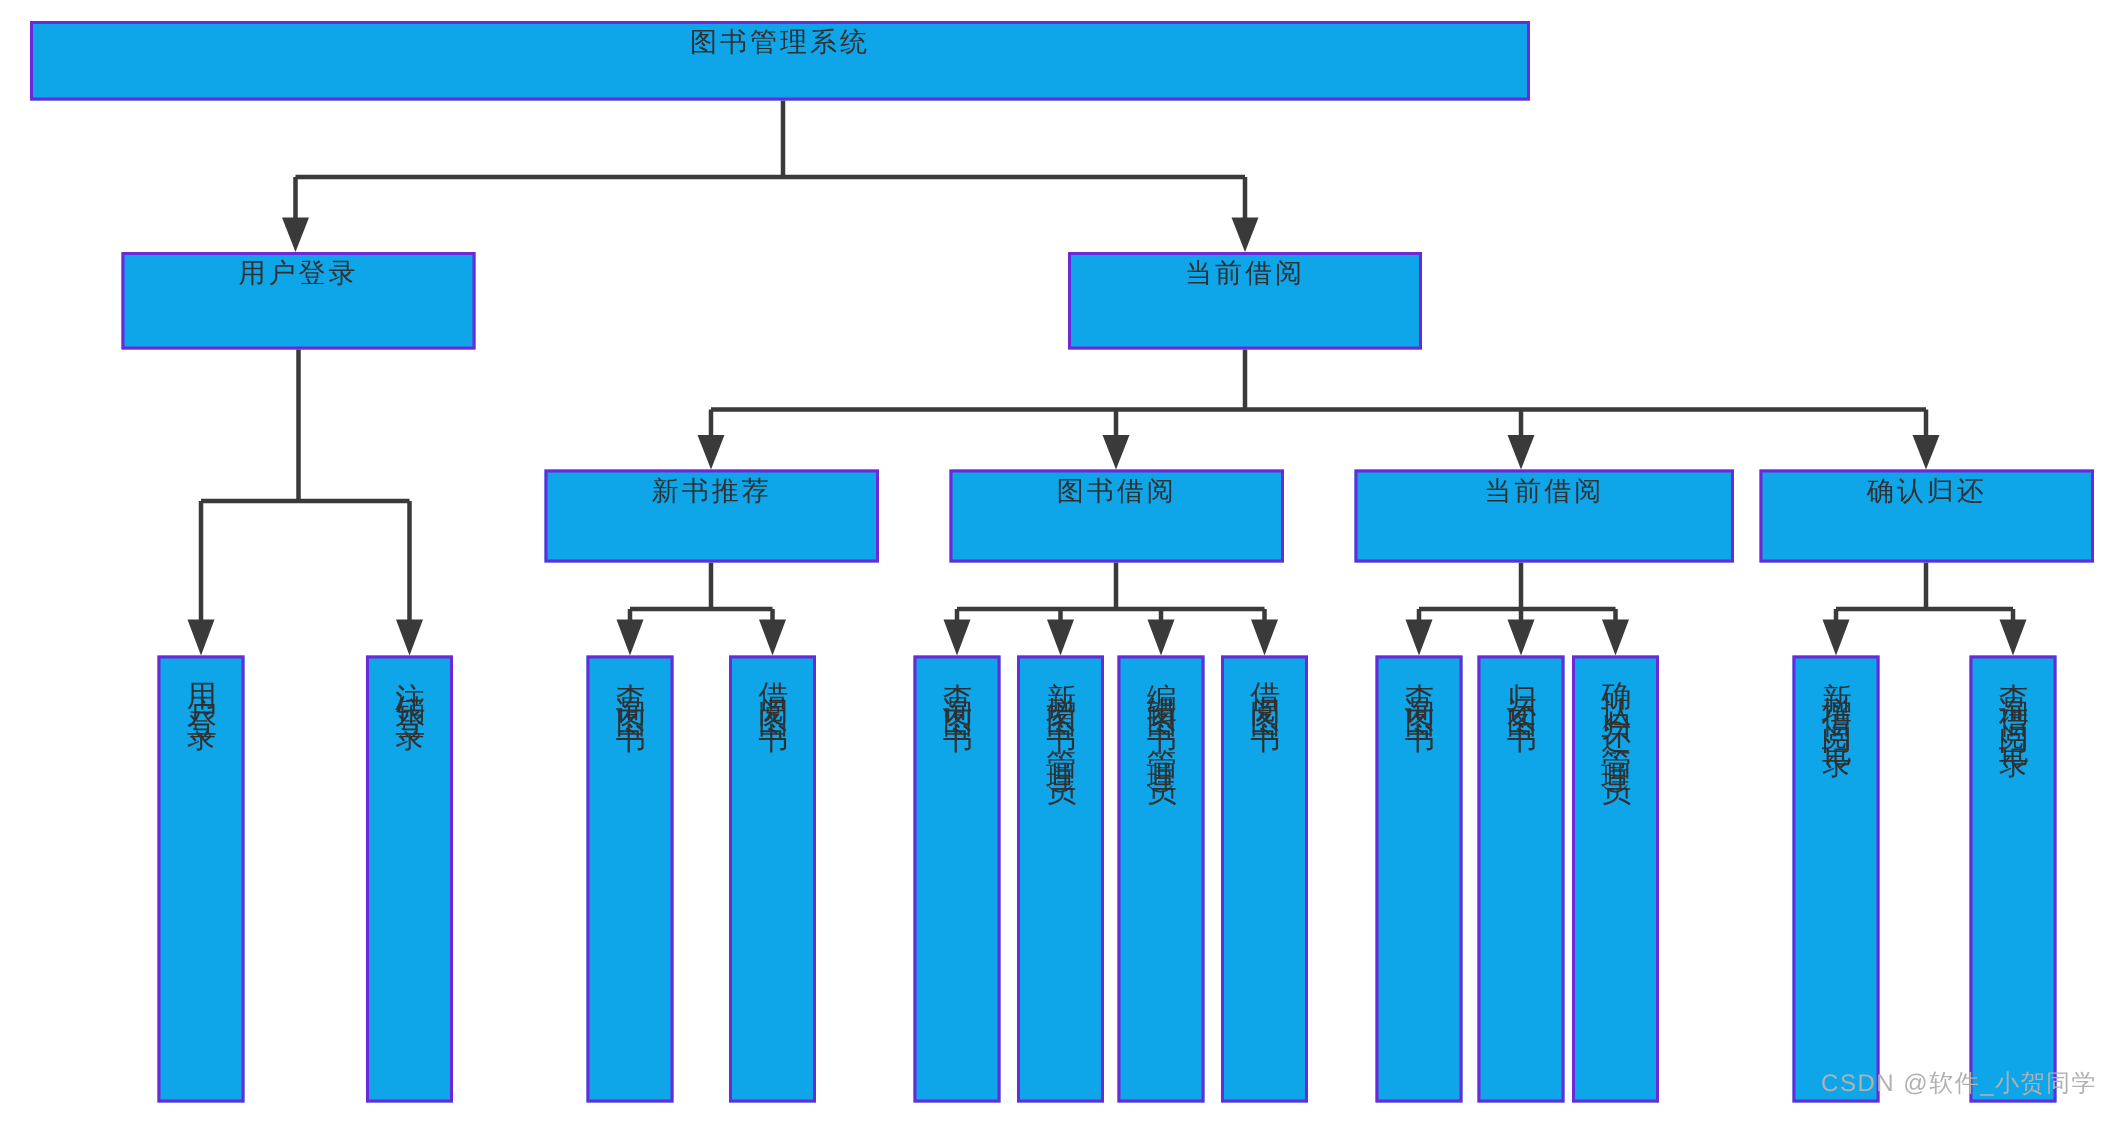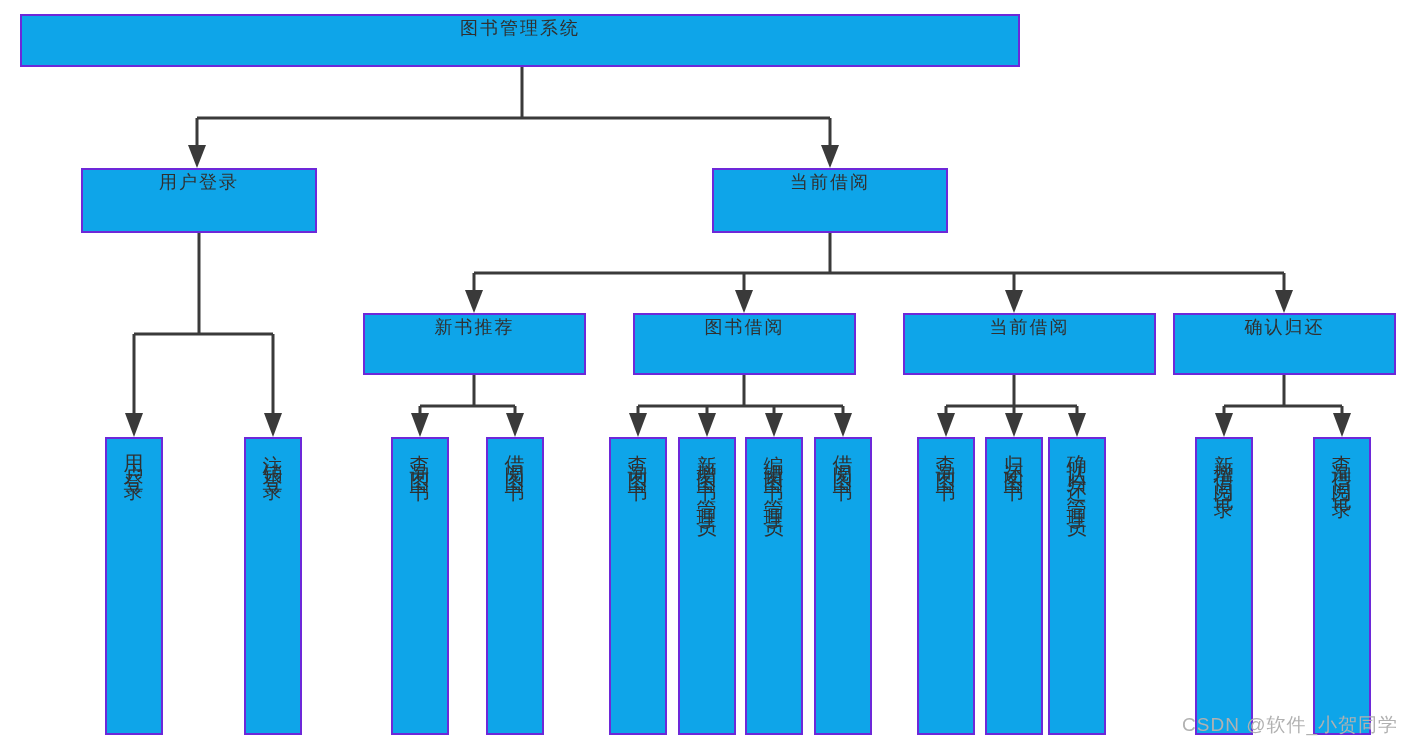--- a/index.html
+++ b/index.html
@@ -12,21 +12,21 @@
     position:absolute;background:#0ea5e9;border:2px solid #6d28d9;
     display:flex;align-items:flex-start;justify-content:center;box-sizing:border-box;
   }
   .node.h{font-size:18px;letter-spacing:2px;}
   .node.root{font-size:18px;letter-spacing:2px;}
   .node.v span{
     writing-mode:vertical-rl;text-orientation:mixed;
     font-size:20px;letter-spacing:9px;line-height:1;white-space:nowrap;
   }
   #watermark{
-    position:absolute;right:7px;top:712px;font-size:19px;color:#b1b1b1;
+    position:absolute;right:7px;top:712px;font-size:16px;color:#b1b1b1;
     letter-spacing:1px;z-index:5;white-space:nowrap;
   }
 </style>
 </head>
 <body>
 
 <div id="canvas">
 
   <svg id="wires" viewBox="0 0 1405 747" xmlns="http://www.w3.org/2000/svg">
 

